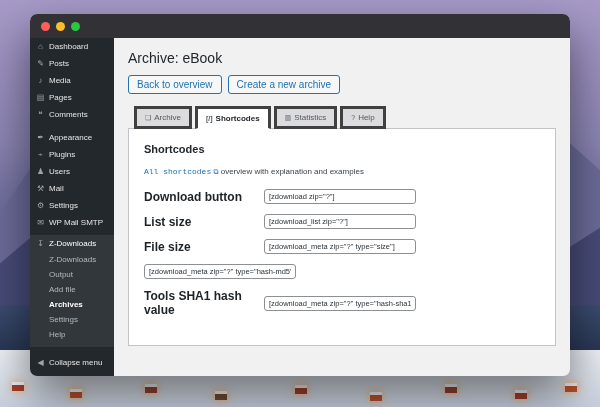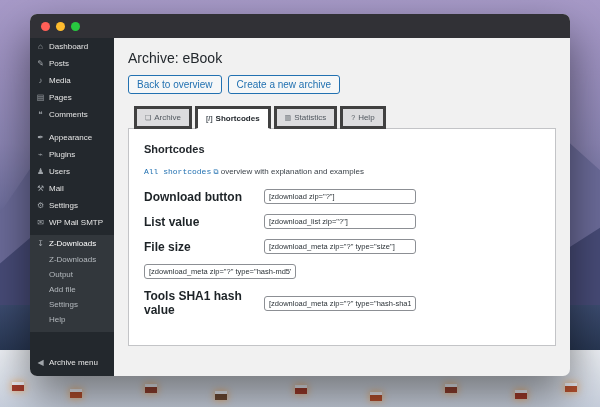--- a/index.html
+++ b/index.html
@@ -147,28 +147,29 @@
         </div>
 
         <div class="submenu">
           <div class="mi">
             <span class="ico">↧</span>
             <span>Z-Downloads</span>
           </div>
           <div class="smi">Z-Downloads</div>
           <div class="smi">Output</div>
           <div class="smi">Add file</div>
+          <div class="smi current">Archives</div>
           <div class="smi">Settings</div>
           <div class="smi">Help</div>
         </div>
 
         <div class="collapse">
           <div class="mi">
             <span class="ico">◀</span>
-            <span>Archive menu</span>
+            <span>Collapse menu</span>
           </div>
         </div>
       </aside>
 
       <div class="main">
         <h1 class="page-title">Archive: eBook</h1>
 
         <div class="actions">
           <button class="btn">Back to overview</button>
           <button class="btn">Create a new archive</button>
@@ -200,21 +201,21 @@
             <a>All shortcodes</a>
             <span class="ext">⧉</span>
             <span>overview with explanation and examples</span>
           </div>
 
           <div class="row">
             <label>Download button</label>
             <input type="text" value="[zdownload zip=&quot;?&quot;]" style="">
           </div>
           <div class="row">
-            <label>List value</label>
+            <label>List size</label>
             <input type="text" value="[zdownload_list zip=&quot;?&quot;]" style="">
           </div>
           <div class="row">
             <label>File size</label>
             <input type="text" value="[zdownload_meta zip=&quot;?&quot; type=&quot;size&quot;]" style="">
           </div>
           <div class="row">
             <input type="text" value="[zdownload_meta zip=&quot;?&quot; type=&quot;hash-md5&quot;]" style="">
           </div>
           <div class="row">

